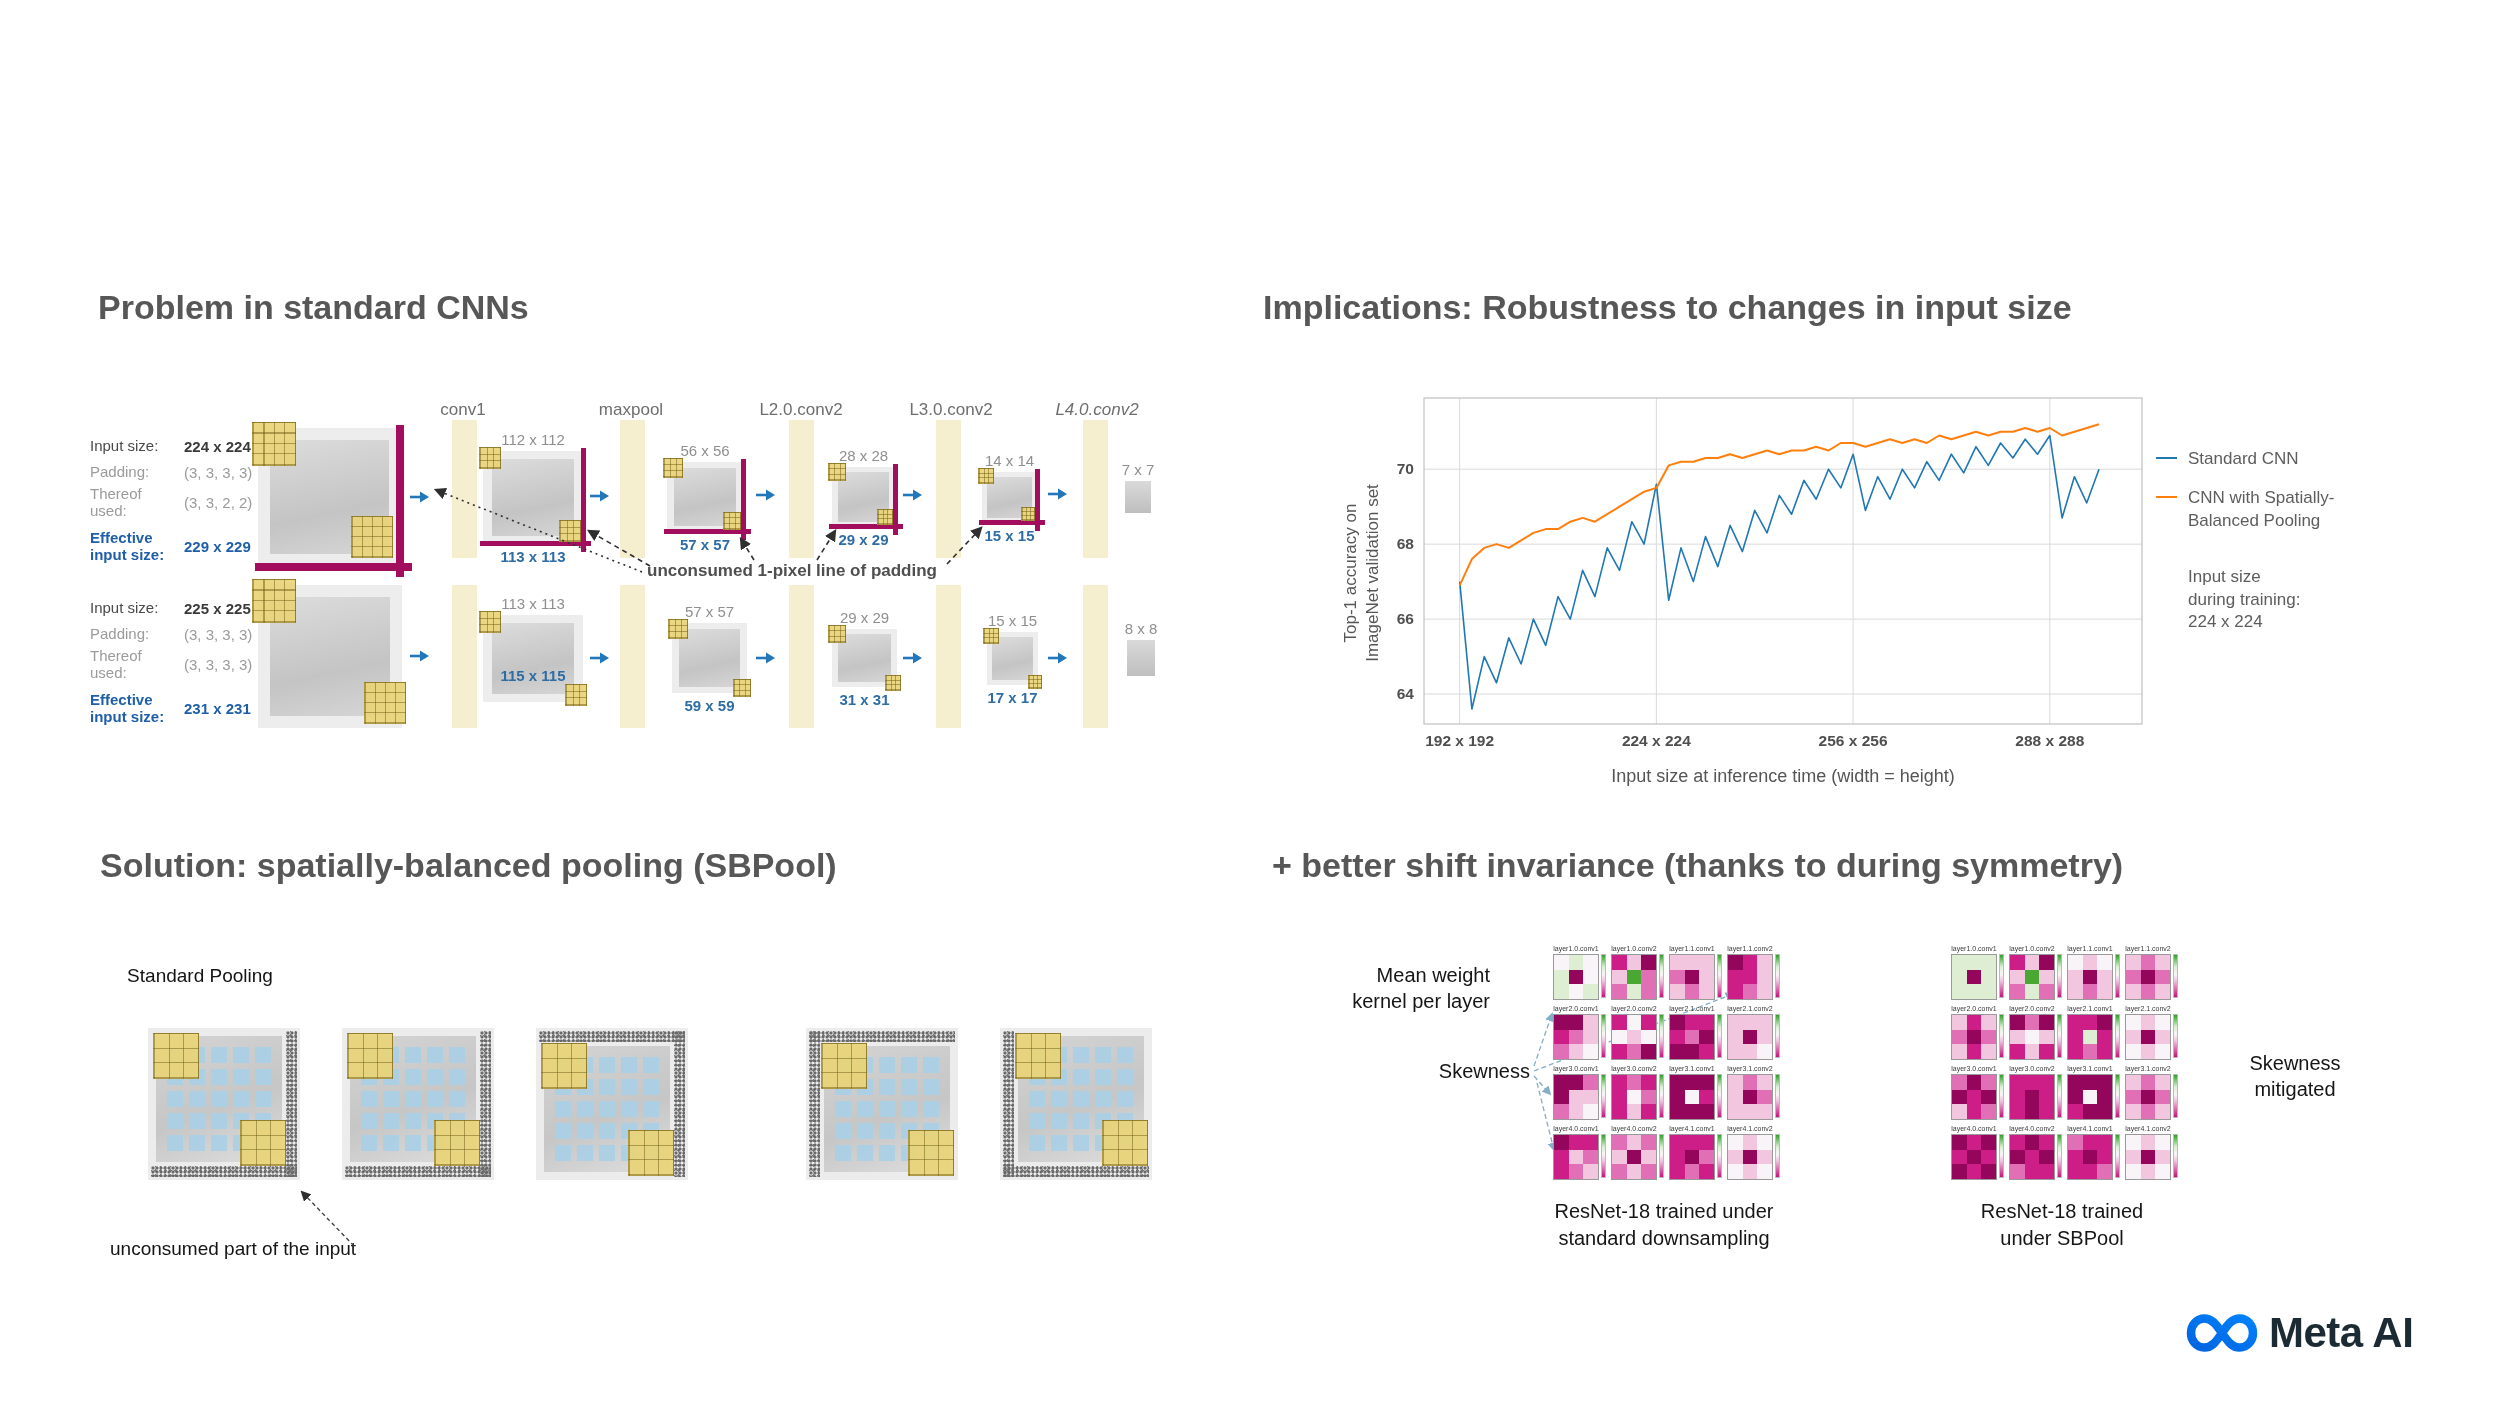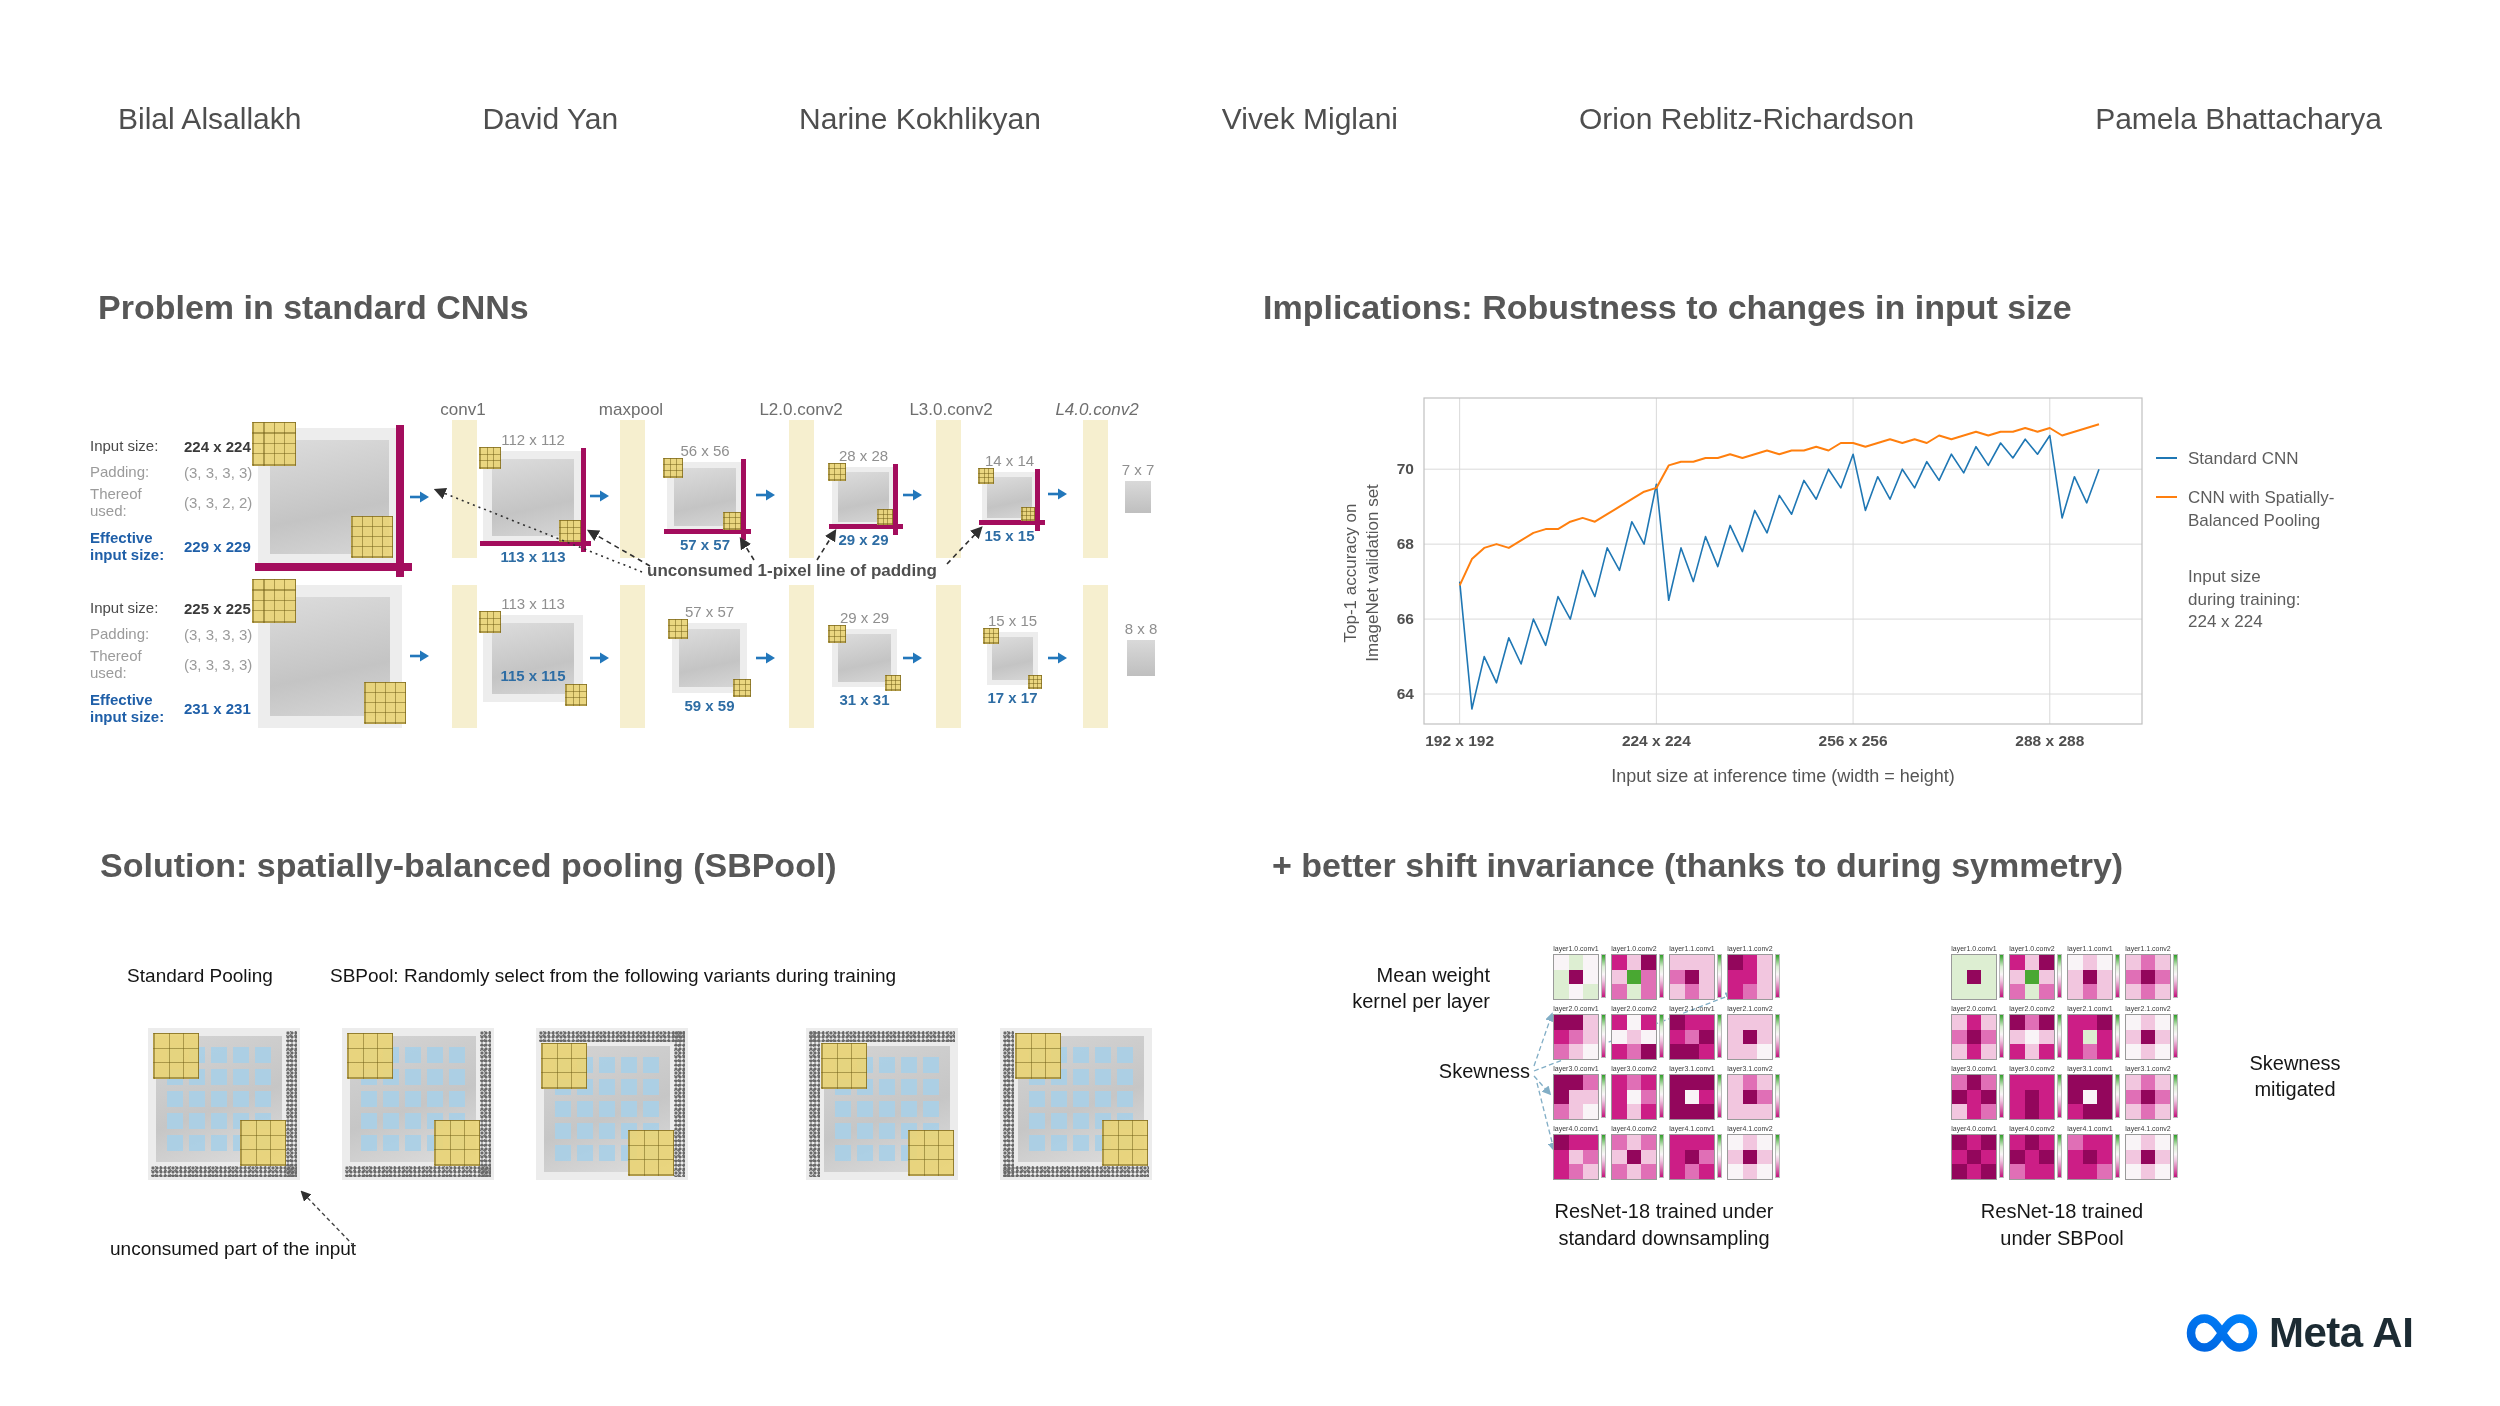--- a/index.html
+++ b/index.html
@@ -77,28 +77,20 @@
   
   #logo{position:absolute;left:2185px;top:1308px;display:flex;align-items:center;gap:10px;}
   #logo .wordmark{font-size:42px;font-weight:600;color:#1c2b33;letter-spacing:-0.5px;}
   #overlay{position:absolute;left:0;top:0;pointer-events:none;}
 </style>
 </head>
 <body>
 
 <div class="page">
 
-  <div class="authors" id="authors-row">
-      <span>Bilal Alsallakh</span>
-      <span>David Yan</span>
-      <span>Narine Kokhlikyan</span>
-      <span>Vivek Miglani</span>
-      <span>Orion Reblitz-Richardson</span>
-      <span>Pamela Bhattacharya</span>
-    </div>
 
   <h2 class="heading" id="h-problem">Problem in standard CNNs</h2>
   <h2 class="heading" id="h-implications">Implications: Robustness to changes in input size</h2>
   <h2 class="heading" id="h-solution">Solution: spatially-balanced pooling (SBPool)</h2>
   <h2 class="heading" id="h-shift">+ better shift invariance (thanks to during symmetry)</h2>
 
   <div id="cnn">
       <div class="stage-label" style="left: 463px; top: 400px;">conv1</div>
       <div class="stage-label" style="left: 631px; top: 400px;">maxpool</div>
       <div class="stage-label" style="left: 801px; top: 400px;">L2.0.conv2</div>
@@ -308,21 +300,20 @@
       <span class="ldash" id="dash2" style="border-top-color: rgb(255, 127, 14);"></span>
       <span class="pre">CNN with Spatially-
 Balanced Pooling</span>
     </div>
     <div class="lnote pre">Input size
 during training:
 224 x 224</div>
   </div>
 
   <div class="pool-label" style="left:100px;top:965px;width:200px;text-align:center;">Standard Pooling</div>
-  <div class="pool-label" style="left:330px;top:965px;width:840px;">SBPool: Randomly select from the following variants during training</div>
   <div id="pooling">
       <div class="pool" style="left: 148px; top: 1028px;">
         <div class="pcon" style="left: 8px; top: 8px; width: 126px; height: 126px;"></div>
         <div class="pcell" style="left: 19px; top: 19px;"></div>
         <div class="pcell" style="left: 41px; top: 19px;"></div>
         <div class="pcell" style="left: 63px; top: 19px;"></div>
         <div class="pcell" style="left: 85px; top: 19px;"></div>
         <div class="pcell" style="left: 107px; top: 19px;"></div>
         <div class="pcell" style="left: 19px; top: 41px;"></div>
         <div class="pcell" style="left: 41px; top: 41px;"></div>

